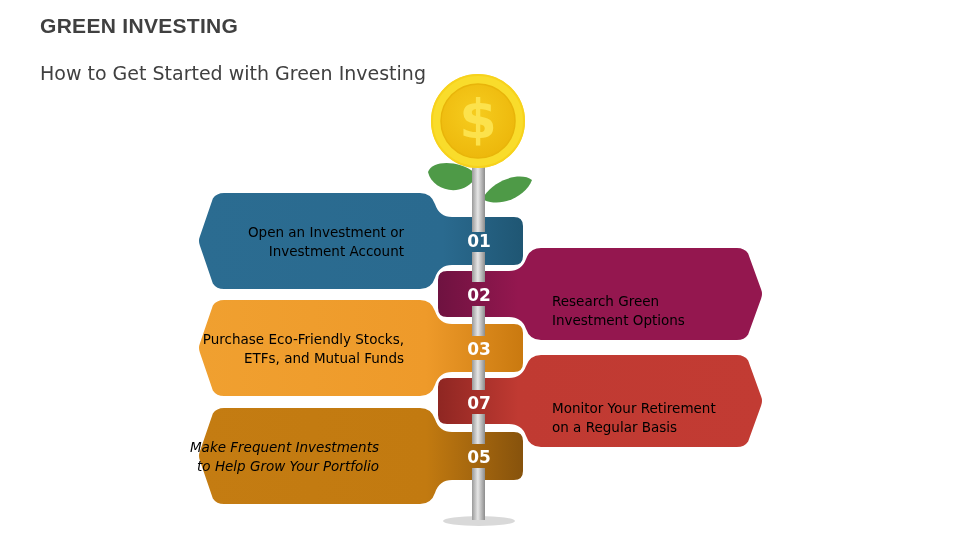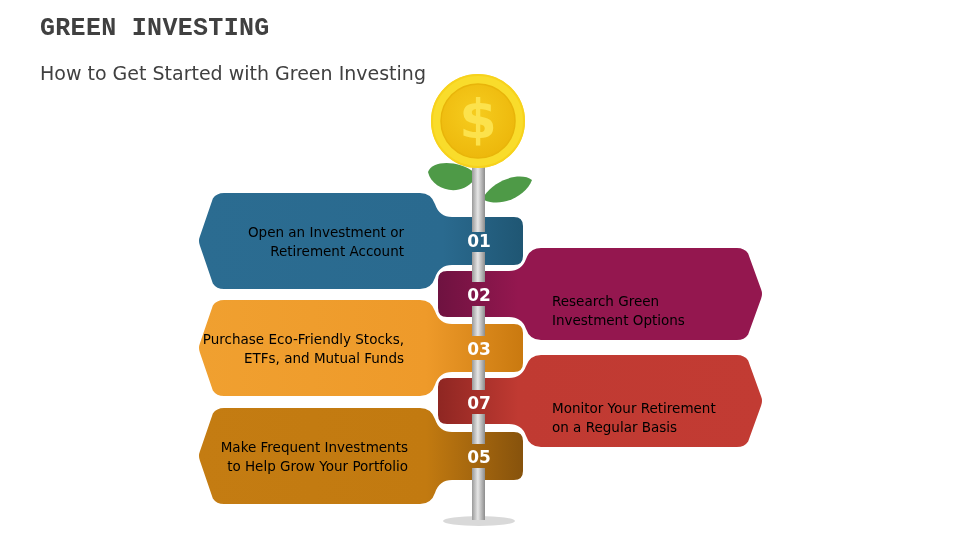--- a/index.html
+++ b/index.html
@@ -1,19 +1,19 @@
 <!DOCTYPE html>
 <html><head>
 <meta charset="utf-8">
 <style>
   html, body { margin: 0; padding: 0; }
   body { width: 960px; height: 540px; background: #ffffff; position: relative; overflow: hidden;
          font-family: "Liberation Sans", "DejaVu Sans", sans-serif; }
-  .title { position: absolute; left: 40px; top: 14px; font-size: 25px; font-weight: bold; color: #404040;
-           letter-spacing: 0.3px; font-family: Liberation Mono, monospace; }
+  .title { position: absolute; left: 40px; top: 14px; font-size: 21px; font-weight: bold; color: #404040;
+           letter-spacing: 0.3px; font-family: Liberation Sans, sans-serif; }
   .subtitle { position: absolute; left: 40px; top: 62px; font-size: 19px; color: #404040;
               font-family: "DejaVu Sans", sans-serif; }
   svg.art { position: absolute; left: 0; top: 0; }
   .label { position: absolute; color: #000000; font-size: 13.5px; line-height: 19px;
            font-family: "DejaVu Sans", sans-serif; }
   .label.left { text-align: right; }
   .label.right { text-align: left; margin-top: 15px; }
   .num { position: absolute; width: 40px; margin-left: -20px; text-align: center; color: #ffffff;
          font-weight: bold; font-size: 17px; font-family: "DejaVu Sans", sans-serif; }
 </style>
@@ -109,30 +109,30 @@
 <div style="position:absolute; left:448px; top:88px; width:60px; text-align:center; font-size:54px; font-weight:bold; color:#FCE24C; font-family:'DejaVu Sans', sans-serif; line-height:64px;">$</div>
 
 <div class="num" style="left:479px; top:231px;">01</div>
 <div class="num" style="left:479px; top:285px;">02</div>
 <div class="num" style="left:479px; top:339px;">03</div>
 <div class="num" style="left:479px; top:393px;">07</div>
 <div class="num" style="left:479px; top:447px;">05</div>
 
 <div class="label left" style="right:556px; top:223px;">
   <div>Open an Investment or</div>
-  <div>Retirement Account</div>
+  <div>Investment Account</div>
 </div>
 <div class="label right" style="left:552px; top:277px;">
   <div>Research Green</div>
   <div>Investment Options</div>
 </div>
 <div class="label left" style="right:556px; top:330px;">
   <div>Purchase Eco-Friendly Stocks,</div>
   <div>ETFs, and Mutual Funds</div>
 </div>
 <div class="label right" style="left:552px; top:384px;">
   <div>Monitor Your Retirement</div>
   <div>on a Regular Basis</div>
 </div>
-<div class="label left" style="right:552px; top:438px;">
+<div class="label left" style="right:581px; top:438px;font-style:italic;">
   <div>Make Frequent Investments</div>
   <div>to Help Grow Your Portfolio</div>
 </div>
 
 </body></html>

